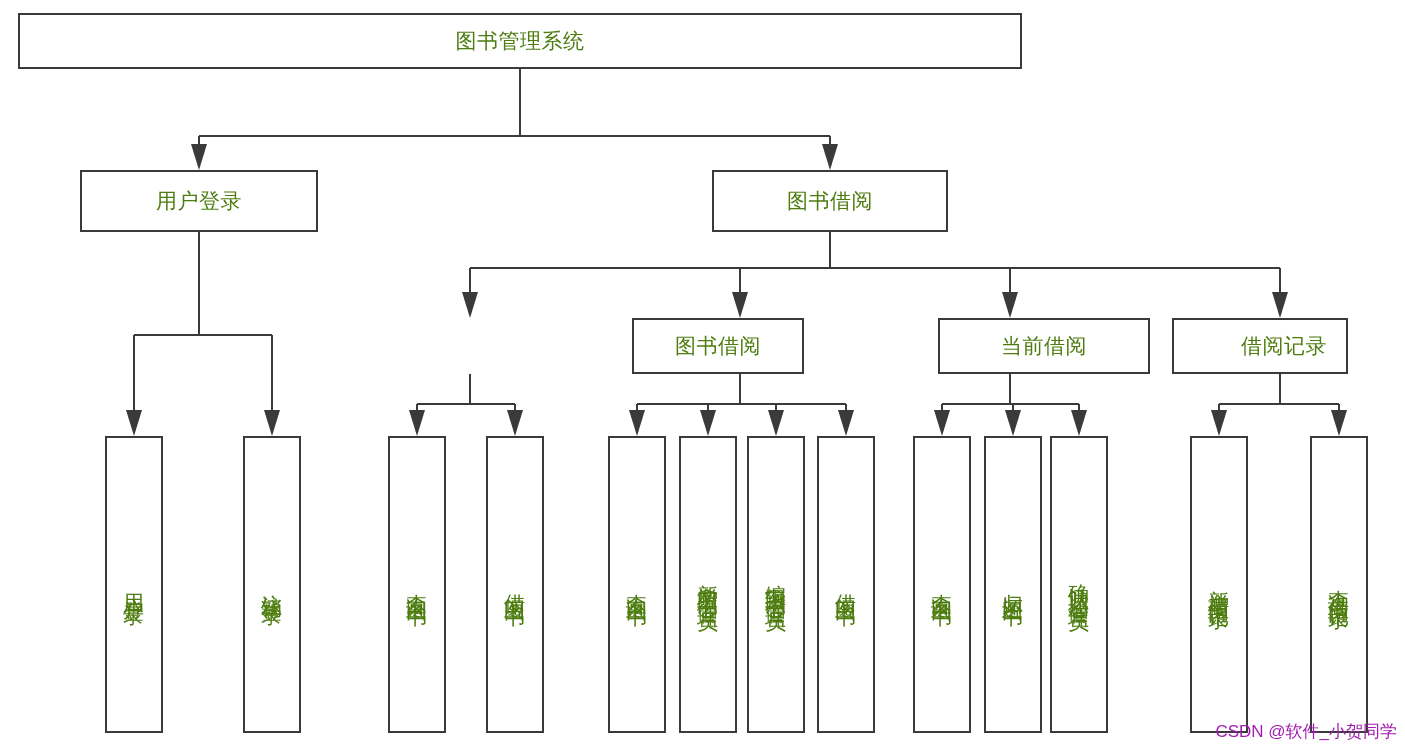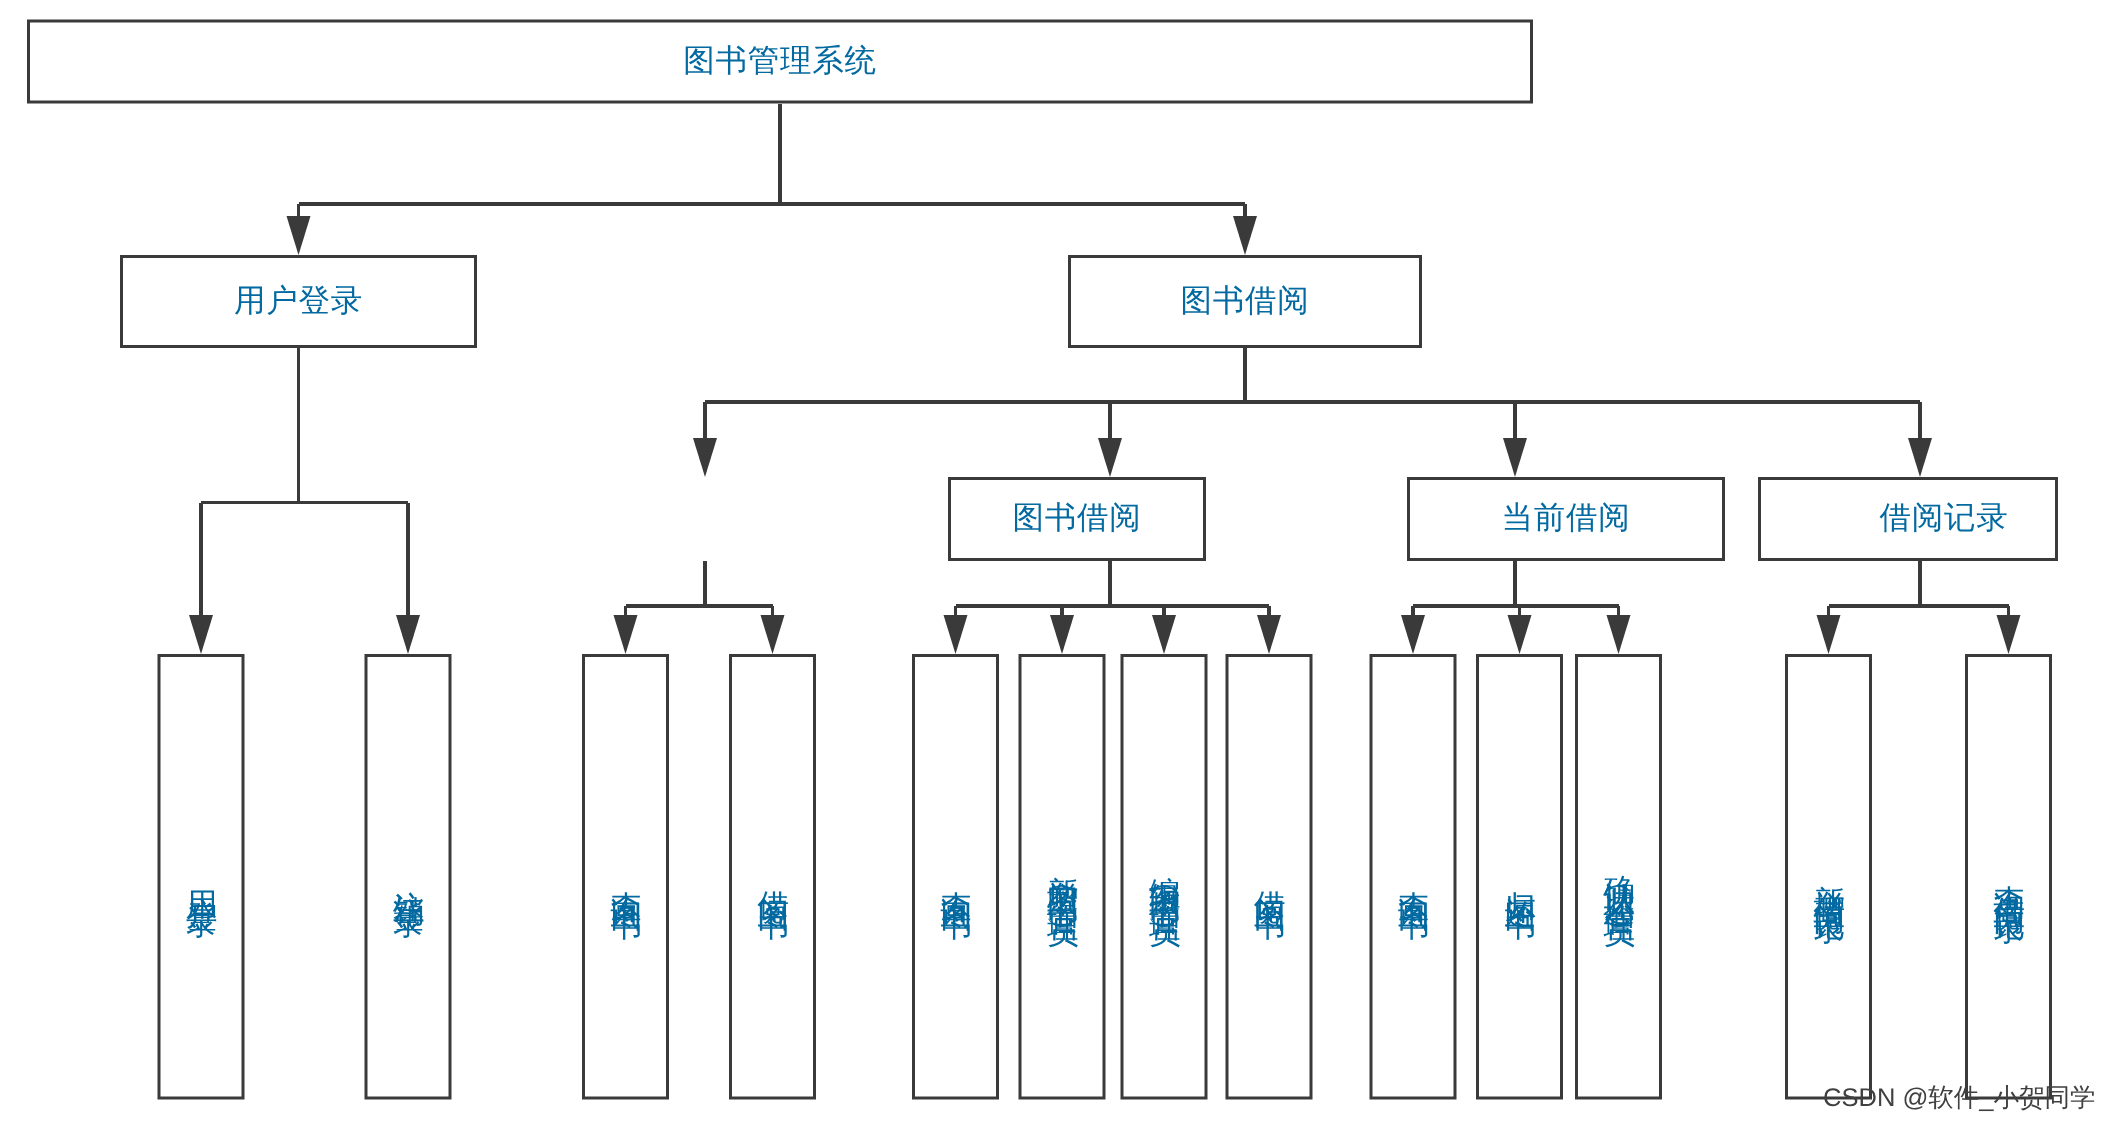--- a/index.html
+++ b/index.html
@@ -26,21 +26,21 @@
     pointer-events: none;
   }
   .node {
     position: absolute;
     box-sizing: border-box;
     border: 2px solid #3a3a3a;
     background: #ffffff;
     display: flex;
     align-items: center;
     justify-content: center;
-    color: #0369a1;
+    color: #4d7c0f;
     line-height: 1.18;
     text-align: center;
   }
   .node .lbl {
     display: block;
   }
   .node.horiz {
     font-size: 21px;
     letter-spacing: 0.5px;
   }
@@ -51,21 +51,21 @@
     writing-mode: vertical-rl;
     text-orientation: upright;
     letter-spacing: 4px;
     line-height: 1;
   }
   #watermark {
     position: absolute;
     right: 8px;
     bottom: 4px;
     font-size: 17px;
-    color: #404040;
+    color: #a21caf;
     white-space: nowrap;
     user-select: none;
   }
 </style>
 </head>
 <body>
 
 <div id="canvas">
 
   <svg id="wires" viewBox="0 0 1405 747" xmlns="http://www.w3.org/2000/svg">
@@ -133,21 +133,21 @@
   <div class="node horiz" style="left:712px; top:170px; width:236px; height:62px;">
     <span class="lbl">图书借阅</span>
   </div>
 
   <div class="node horiz" style="left:632px;  top:318px; width:172px; height:56px;">
     <span class="lbl">图书借阅</span>
   </div>
   <div class="node horiz" style="left:938px;  top:318px; width:212px; height:56px;">
     <span class="lbl">当前借阅</span>
   </div>
-  <div class="node horiz" style="left:1172px; top:318px; width:200px; height:56px;padding-left:48px;">
+  <div class="node horiz" style="left:1172px; top:318px; width:176px; height:56px;padding-left:48px;">
     <span class="lbl">借阅记录</span>
   </div>
 
   <div class="node vert" style="left:105px; top:436px; width:58px; height:297px;">
     <span class="lbl">用户登录</span>
   </div>
   <div class="node vert" style="left:243px; top:436px; width:58px; height:297px;">
     <span class="lbl">注销登录</span>
   </div>
 

